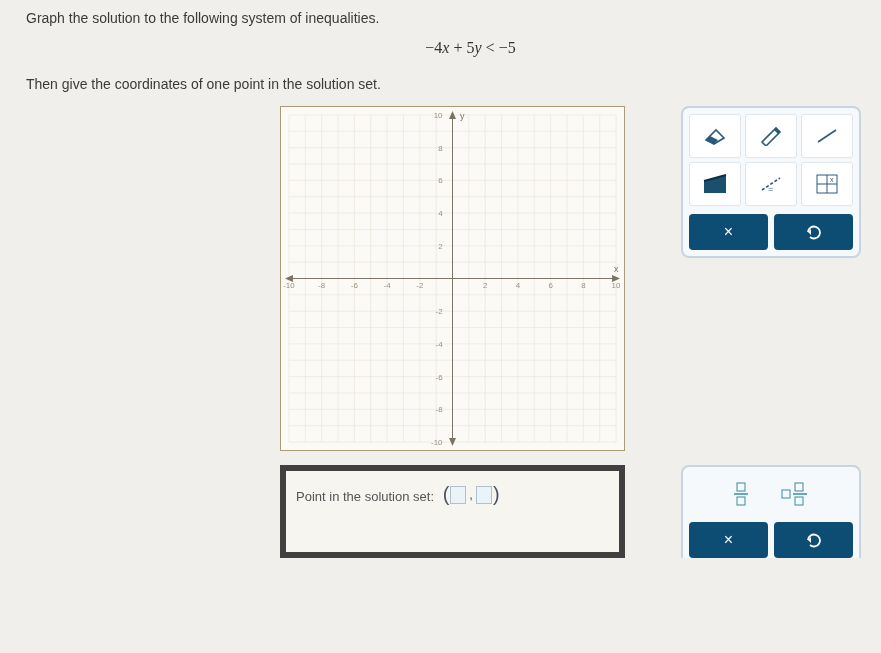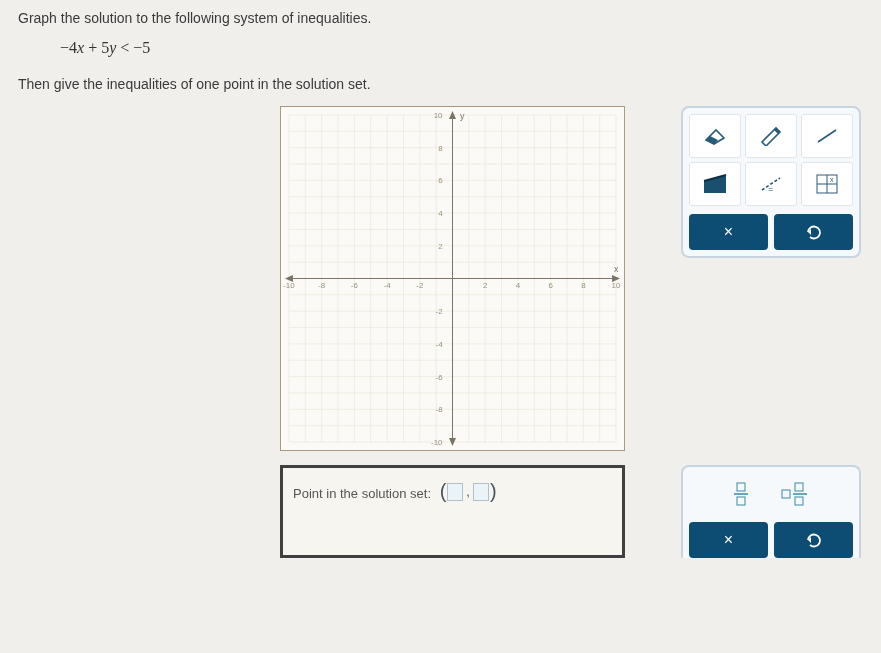--- a/index.html
+++ b/index.html
@@ -5,22 +5,22 @@
   * { box-sizing: border-box; margin: 0; padding: 0; }
   body {
     width: 881px;
     height: 653px;
     background: #f0efec;
     font-family: Arial, sans-serif;
     color: #333;
     font-size: 14px;
     position: relative;
   }
-  .problem-text { padding: 10px 18px 4px 18px; color: #3a3a3a; }
-  .equations { padding: 6px 0 6px 60px; font-family: 'Times New Roman', serif; font-size: 16px; line-height: 1.5; }
+  .problem-text { padding: 10px 18px 4px 18px; color: #3a3a3a; margin-left: 8px; }
+  .equations { padding: 6px 0 6px 60px; font-family: 'Times New Roman', serif; font-size: 16px; line-height: 1.5; text-align: center; }
   .math-var { font-style: italic; }
   .content-row { display: flex; padding: 10px 0 0 0; }
   .left-spacer { width: 280px; }
   .graph-area {
     width: 345px; height: 345px;
     border: 1px solid #a89a7a;
     background: #fbfaf6;
     position: relative;
   }
   .graph-canvas { width: 100%; height: 100%; }
@@ -59,21 +59,21 @@
     display: flex;
     align-items: center;
     justify-content: center;
     font-size: 16px;
     cursor: pointer;
   }
   .answer-row { display: flex; padding: 14px 0 0 0; }
   .answer-box {
     width: 345px;
     padding: 12px 10px 18px 10px;
-    border: 3px solid #404040;
+    border: 6px solid #404040;
     background: #f7f5f0;
     color: #555;
     font-size: 13px;
   }
   .answer-box .inputs { display: inline-flex; align-items: center; margin-left: 4px; }
   .blank {
     display: inline-block;
     width: 16px; height: 18px;
     border: 1px solid #b0c0cc;
     background: #eaf3f8;
@@ -102,21 +102,21 @@
 </style>
 </head>
 <body>
 
 <div class="problem-text">Graph the solution to the following system of inequalities.</div>
 
 <div class="equations">
   <div>−4<span class="math-var">x</span> + 5<span class="math-var">y</span> &lt; −5</div>
 </div>
 
-<div class="problem-text">Then give the inequalities of one point in the solution set.</div>
+<div class="problem-text">Then give the coordinates of one point in the solution set.</div>
 
 <div class="content-row">
   <div class="left-spacer"></div>
 
   <div class="graph-area">
     <svg class="graph-canvas" viewBox="0 0 345 345">
 
       <g stroke="#e4ded0" stroke-width="0.5">
         
       </g>

